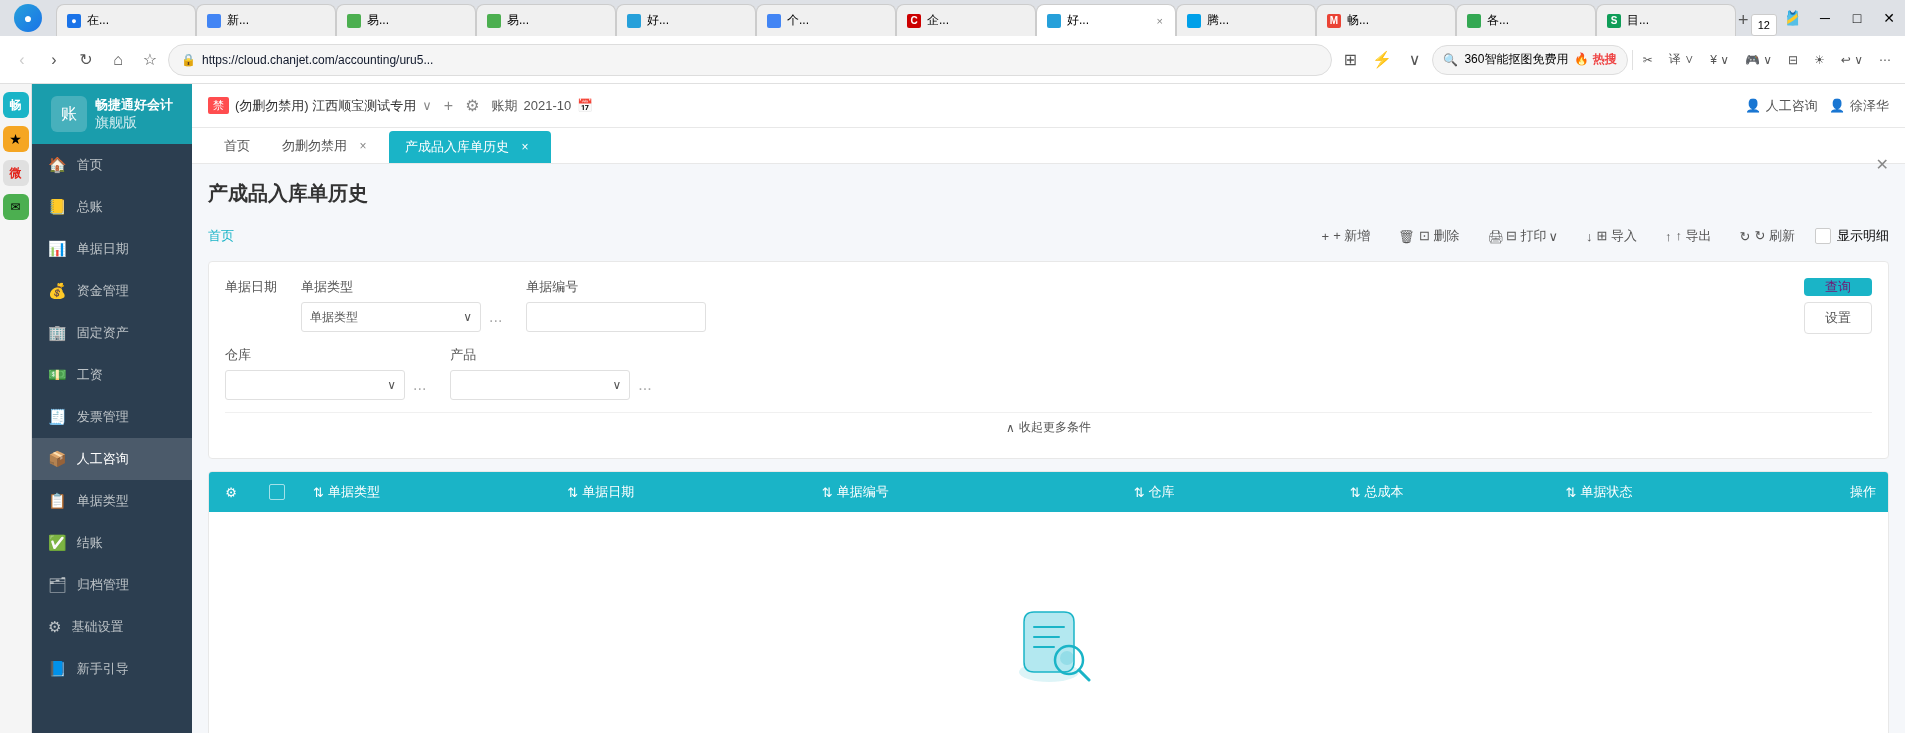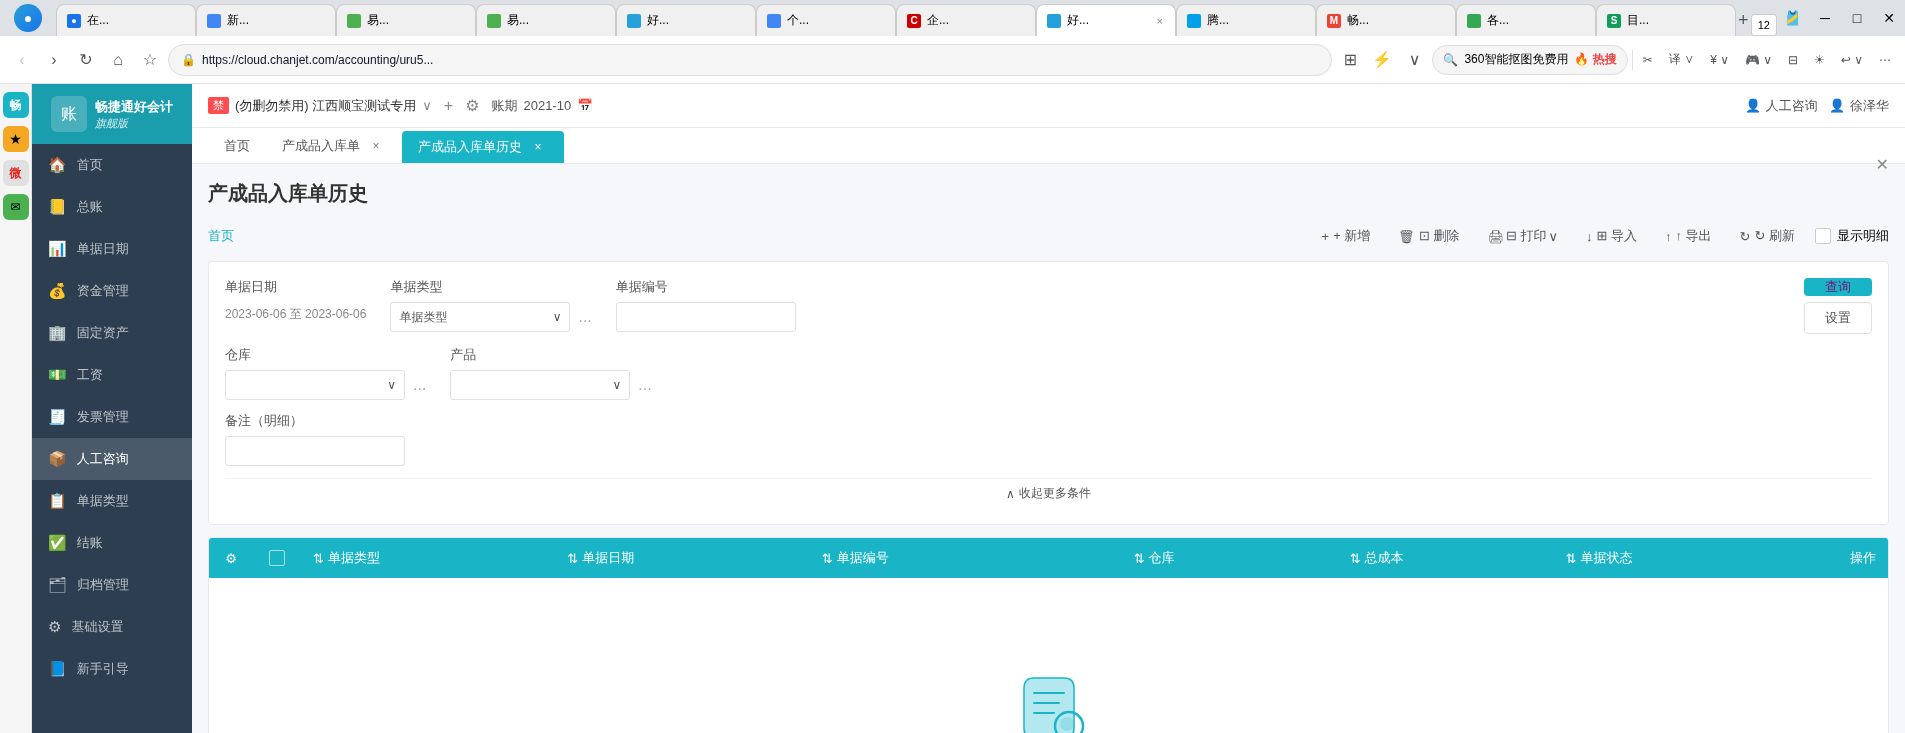--- a/index.html
+++ b/index.html
@@ -218,21 +218,21 @@
       <div class="app-icon-item" style="background:#4caf50;">
         <span style="font-size:12px;">✉</span>
       </div>
     </div>
 
     <div class="sidebar">
       <div class="sidebar-header">
         <div style="width:36px; height:36px; background:rgba(255,255,255,0.2); border-radius:6px; display:flex; align-items:center; justify-content:center; color:#fff; font-size:16px;">账</div>
         <div style="display:flex; flex-direction:column;">
           <span style="color:#fff; font-size:13px; font-weight:bold;">畅捷通好会计</span>
-          <span style="color:rgba(255,255,255,0.8); font-size:11px;font-style:italic;">旗舰版</span>
+          <span style="color:rgba(255,255,255,0.8); font-size:14px;">旗舰版</span>
         </div>
       </div>
       <div class="sidebar-nav">
         <div class="sidebar-item">
           <span class="sidebar-item-icon">🏠</span>
           <span>首页</span>
         </div>
         <div class="sidebar-item">
           <span class="sidebar-item-icon">📒</span>
           <span>总账</span>
@@ -309,21 +309,21 @@
             <span>徐泽华</span>
           </div>
         </div>
       </div>
 
       <div style="height:36px; background:#fff; display:flex; align-items:flex-end; padding:0 16px; border-bottom:1px solid #e8e8e8; position:relative;">
         <div class="page-tab">
           <span>首页</span>
         </div>
         <div class="page-tab">
-          <span>产成品入库单</span>
+          <span>勿删勿禁用</span>
           <span class="content-tab-close" style="color:#888;">×</span>
         </div>
         <div class="page-tab active">
           <span>产成品入库单历史</span>
           <span class="content-tab-close">×</span>
         </div>
       </div>
 
       <div class="page-area">
 
@@ -371,21 +371,20 @@
         </div>
 
         <div class="filter-section">
 
           <div class="filter-row">
 
             <div class="filter-group">
               <div style="display:flex; align-items:center; gap:8px;">
                 <span class="filter-label">单据日期</span>
               </div>
-              <div class="date-range">2023-06-06 至 2023-06-06</div>
             </div>
 
             <div class="filter-group">
               <span class="filter-label">单据类型</span>
               <div style="display:flex; align-items:center;">
                 <div class="filter-select">
                   <span>单据类型</span>
                   <span style="margin-left:auto;">∨</span>
                 </div>
                 <span class="filter-dots">...</span>
@@ -420,26 +419,20 @@
               <span class="filter-label">产品</span>
               <div style="display:flex; align-items:center;">
                 <div class="filter-select">
                   <span style="margin-left:auto;">∨</span>
                 </div>
                 <span class="filter-dots">...</span>
               </div>
             </div>
           </div>
 
-          <div class="filter-row">
-            <div class="filter-group">
-              <span class="filter-label">备注（明细）</span>
-              <input class="filter-input" type="text" style="">
-            </div>
-          </div>
 
           <div class="collapse-btn">
             <span>∧</span>
             <span>收起更多条件</span>
           </div>
         </div>
 
         <div class="table-container">
 
           <div class="table-header">

